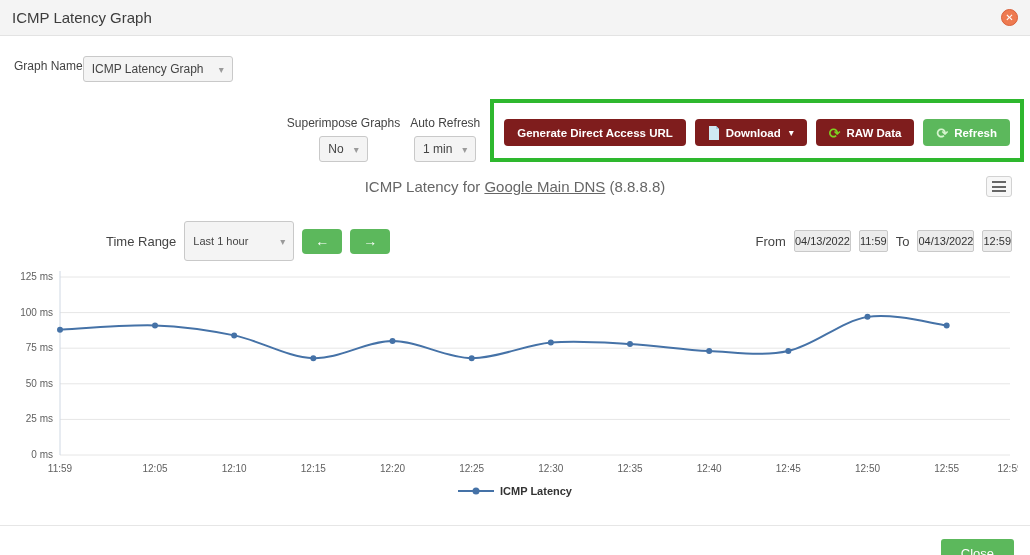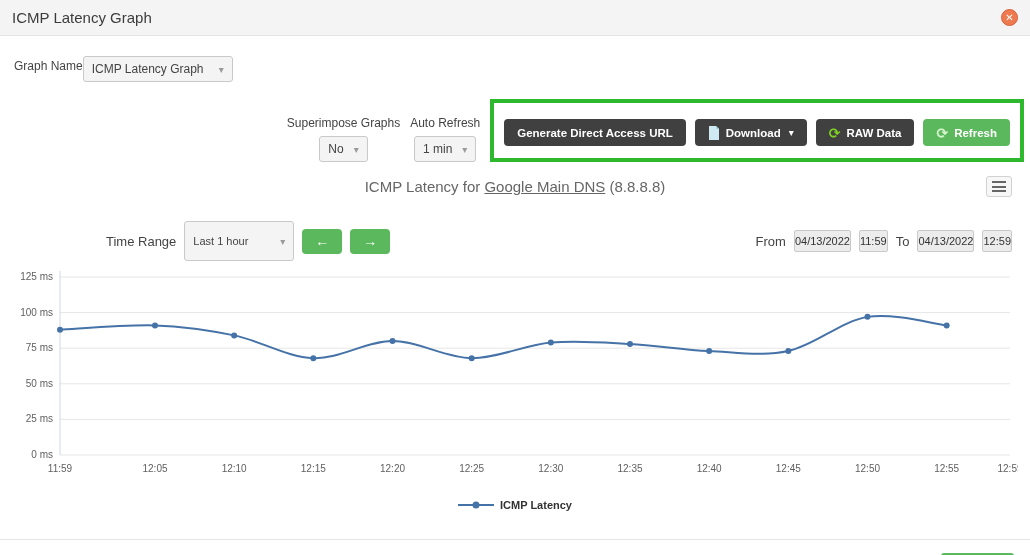--- a/index.html
+++ b/index.html
@@ -35,21 +35,21 @@
                 margin-right:10px; }
   .ctrl-stack .dropdown { min-width:48px; }
 
   .annotation-box { border:4px solid #2eb82e; display:flex; align-items:center;
                     gap:9px; padding:16px 10px 12px 10px; margin-top:-7px; }
 
   .btn { border:none; border-radius:4px; color:#fff; font-weight:bold;
          font-size:11.5px; height:27px; padding:0 13px; cursor:pointer;
          display:inline-flex; align-items:center; gap:6px;
          font-family:"Liberation Sans","DejaVu Sans",sans-serif; }
-  .btn.teal  { background:#404040; }
+  .btn.teal  { background:#7f1d1d; }
   .btn.green { background:#5cb85c; }
   .btn .ic-refresh { font-size:14px; font-weight:bold; line-height:1; }
   .btn .ic-refresh.green { color:#7ed321; }
   .btn .ic-refresh.light { color:#d7f5cf; }
   .btn .caret-w { font-size:10px; margin-left:2px; }
 
   
   .chart-title-row { position:relative; margin-top:16px; text-align:center; }
   .chart-title { font-size:15px; color:#666; }
   .chart-title a { color:#666; text-decoration:underline; cursor:pointer; }
@@ -71,21 +71,21 @@
   .field { background:#ececec; border:1px solid #c9c9c9; border-radius:2px;
            font-size:11px; color:#333; padding:4px 0; cursor:pointer;
            white-space:nowrap; }
 
   
   .chart-wrap { padding:0 12px; margin-top:6px; }
   svg text.tick { font-size:10px; fill:#606060;
                   font-family:"Liberation Sans","DejaVu Sans",sans-serif; }
 
   .legend { display:flex; justify-content:center; align-items:center; gap:6px;
-            margin-top:16px; cursor:pointer; }
+            margin-top:2px; cursor:pointer; }
   .legend-label { font-size:11px; font-weight:bold; color:#333; }
 
   
   .footer-divider { border-top:1px solid #e6e6e6; margin-top:28px; }
   .footer { display:flex; justify-content:flex-end; padding:13px 16px 0 0; }
   .close-btn { background:#5cb85c; border:none; border-radius:3px; color:#fff;
                font-size:13px; padding:7px 20px; cursor:pointer;
                font-family:"Liberation Sans","DejaVu Sans",sans-serif; }
 </style>
 </head>

